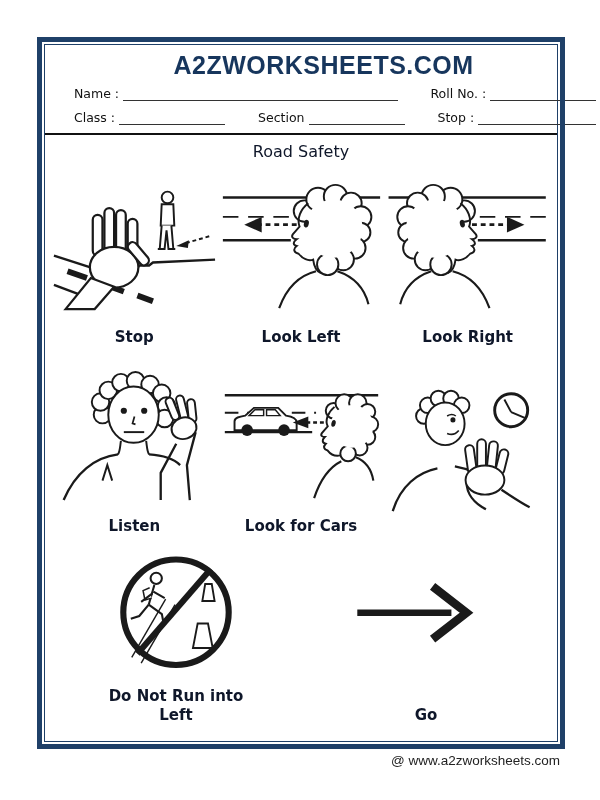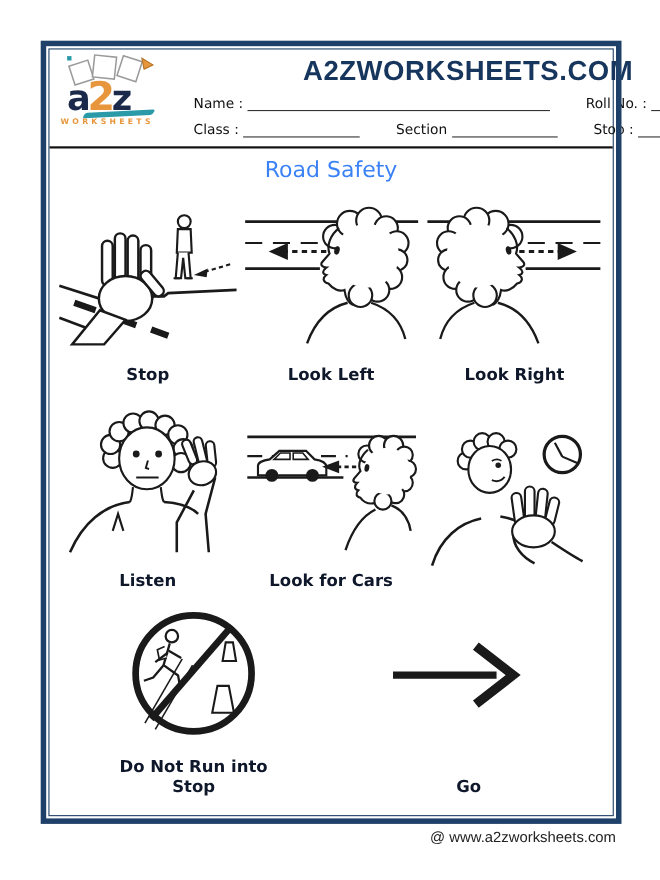--- a/index.html
+++ b/index.html
@@ -27,21 +27,21 @@
   .site-title { text-align:center; font-size:25px; font-weight:bold; color:#17365d; letter-spacing:0.5px; font-family:"Liberation Sans",sans-serif; margin-bottom:6px; }
   .field-row { display:flex; align-items:flex-end; font-size:12.5px; color:#111; margin-bottom:9px; }
   .field-row:last-child { margin-bottom:2px; }
   .flabel { white-space:nowrap; padding-right:4px;margin-left:23px; }
   .fline { border-bottom:1.4px solid #333; height:14px; display:inline-block; }
   .grow { flex:1; }
   .w110 { width:106px; } .w100 { width:96px; } .w120 { width:118px; }
   .gap { width:10px; }
 
   
-  .sheet-title { text-align:center; font-size:20px; padding:7px 0 2px 0; color:#3b82f6; }
+  .sheet-title { text-align:center; font-size:16px; padding:7px 0 2px 0; color:#0f172a; }
 
   
   .grid { flex:1; display:flex; flex-direction:column; padding:2px 6px 8px 6px; }
   .row { flex:1; display:flex; }
   .cell { flex:1; display:flex; flex-direction:column; align-items:center; justify-content:flex-end; }
   .art { flex:1; display:flex; align-items:center; justify-content:center; width:100%; }
   .caption { font-weight:bold; font-size:15px; text-align:center; line-height:1.25; max-width:150px; padding-bottom:8px; color:#0f172a; }
   .mirror { transform:scaleX(-1); }
 
   svg { display:block; }
@@ -49,34 +49,20 @@
 
   
   .footer { position:absolute; top:753px; right:40px; font-size:13.5px; color:#222; font-family:"Liberation Sans",sans-serif; }
 </style>
 </head>
 <body>
 
 <div class="frame">
 
   <div class="header">
-    <div class="logo">
-      <svg class="logo-doodles" width="88" height="30" viewBox="0 0 88 30">
-        <g fill="#fff" stroke="#9a9a9a" stroke-width="1.4">
-          <rect x="6" y="8" width="18" height="18" transform="rotate(-18 15 17)"></rect>
-          <rect x="26" y="2" width="20" height="20" transform="rotate(6 36 12)"></rect>
-          <rect x="50" y="4" width="18" height="19" transform="rotate(18 59 13)"></rect>
-        </g>
-        <polygon points="70,4 80,10 72,14" fill="#e8963c" stroke="#b06f1e" stroke-width="1"></polygon>
-        <rect x="2" y="2" width="4" height="4" fill="#2a9aa8"></rect>
-      </svg>
-      <div class="logo-swoosh"></div>
-      <div class="logo-text"><span>a</span><span class="l2">2</span><span>z</span></div>
-      <div class="logo-sub">WORKSHEETS</div>
-    </div>
 
     <div class="head-right">
       <div class="site-title">A2ZWORKSHEETS.COM</div>
       <div class="field-row">
         <span class="flabel">Name :</span>
         <span class="fline grow"></span>
         <span class="gap"></span>
         <span class="flabel">Roll No. :</span>
         <span class="fline w110"></span>
       </div>
@@ -321,21 +307,21 @@
               <path d="M56,58 L70,68 L72,79 M56,58 L46,70 L37,73"></path>
             </g>
             <g class="ink" fill="#fff" stroke-width="2">
               <path d="M116,36 h7 l3,18 h-13 z"></path>
               <path d="M108,78 h11 l5,26 h-21 z"></path>
             </g>
             <circle class="ink" cx="85" cy="66" r="56" fill="none" stroke-width="6.5"></circle>
             <line class="ink" x1="122" y1="20" x2="44" y2="110" stroke-width="6.5"></line>
           </svg>
         </div>
-        <div class="caption">Do Not Run into Stop</div>
+        <div class="caption">Do Not Run into Left</div>
       </div>
 
 
       <div class="cell">
         <div class="art">
           <svg width="160" height="125" viewBox="0 0 170 125">
             <g class="ink" fill="none">
               <line x1="12" y1="50" x2="112" y2="50" stroke-width="7"></line>
               <path d="M92,22 L128,50 L92,78" stroke-width="9"></path>
             </g>

